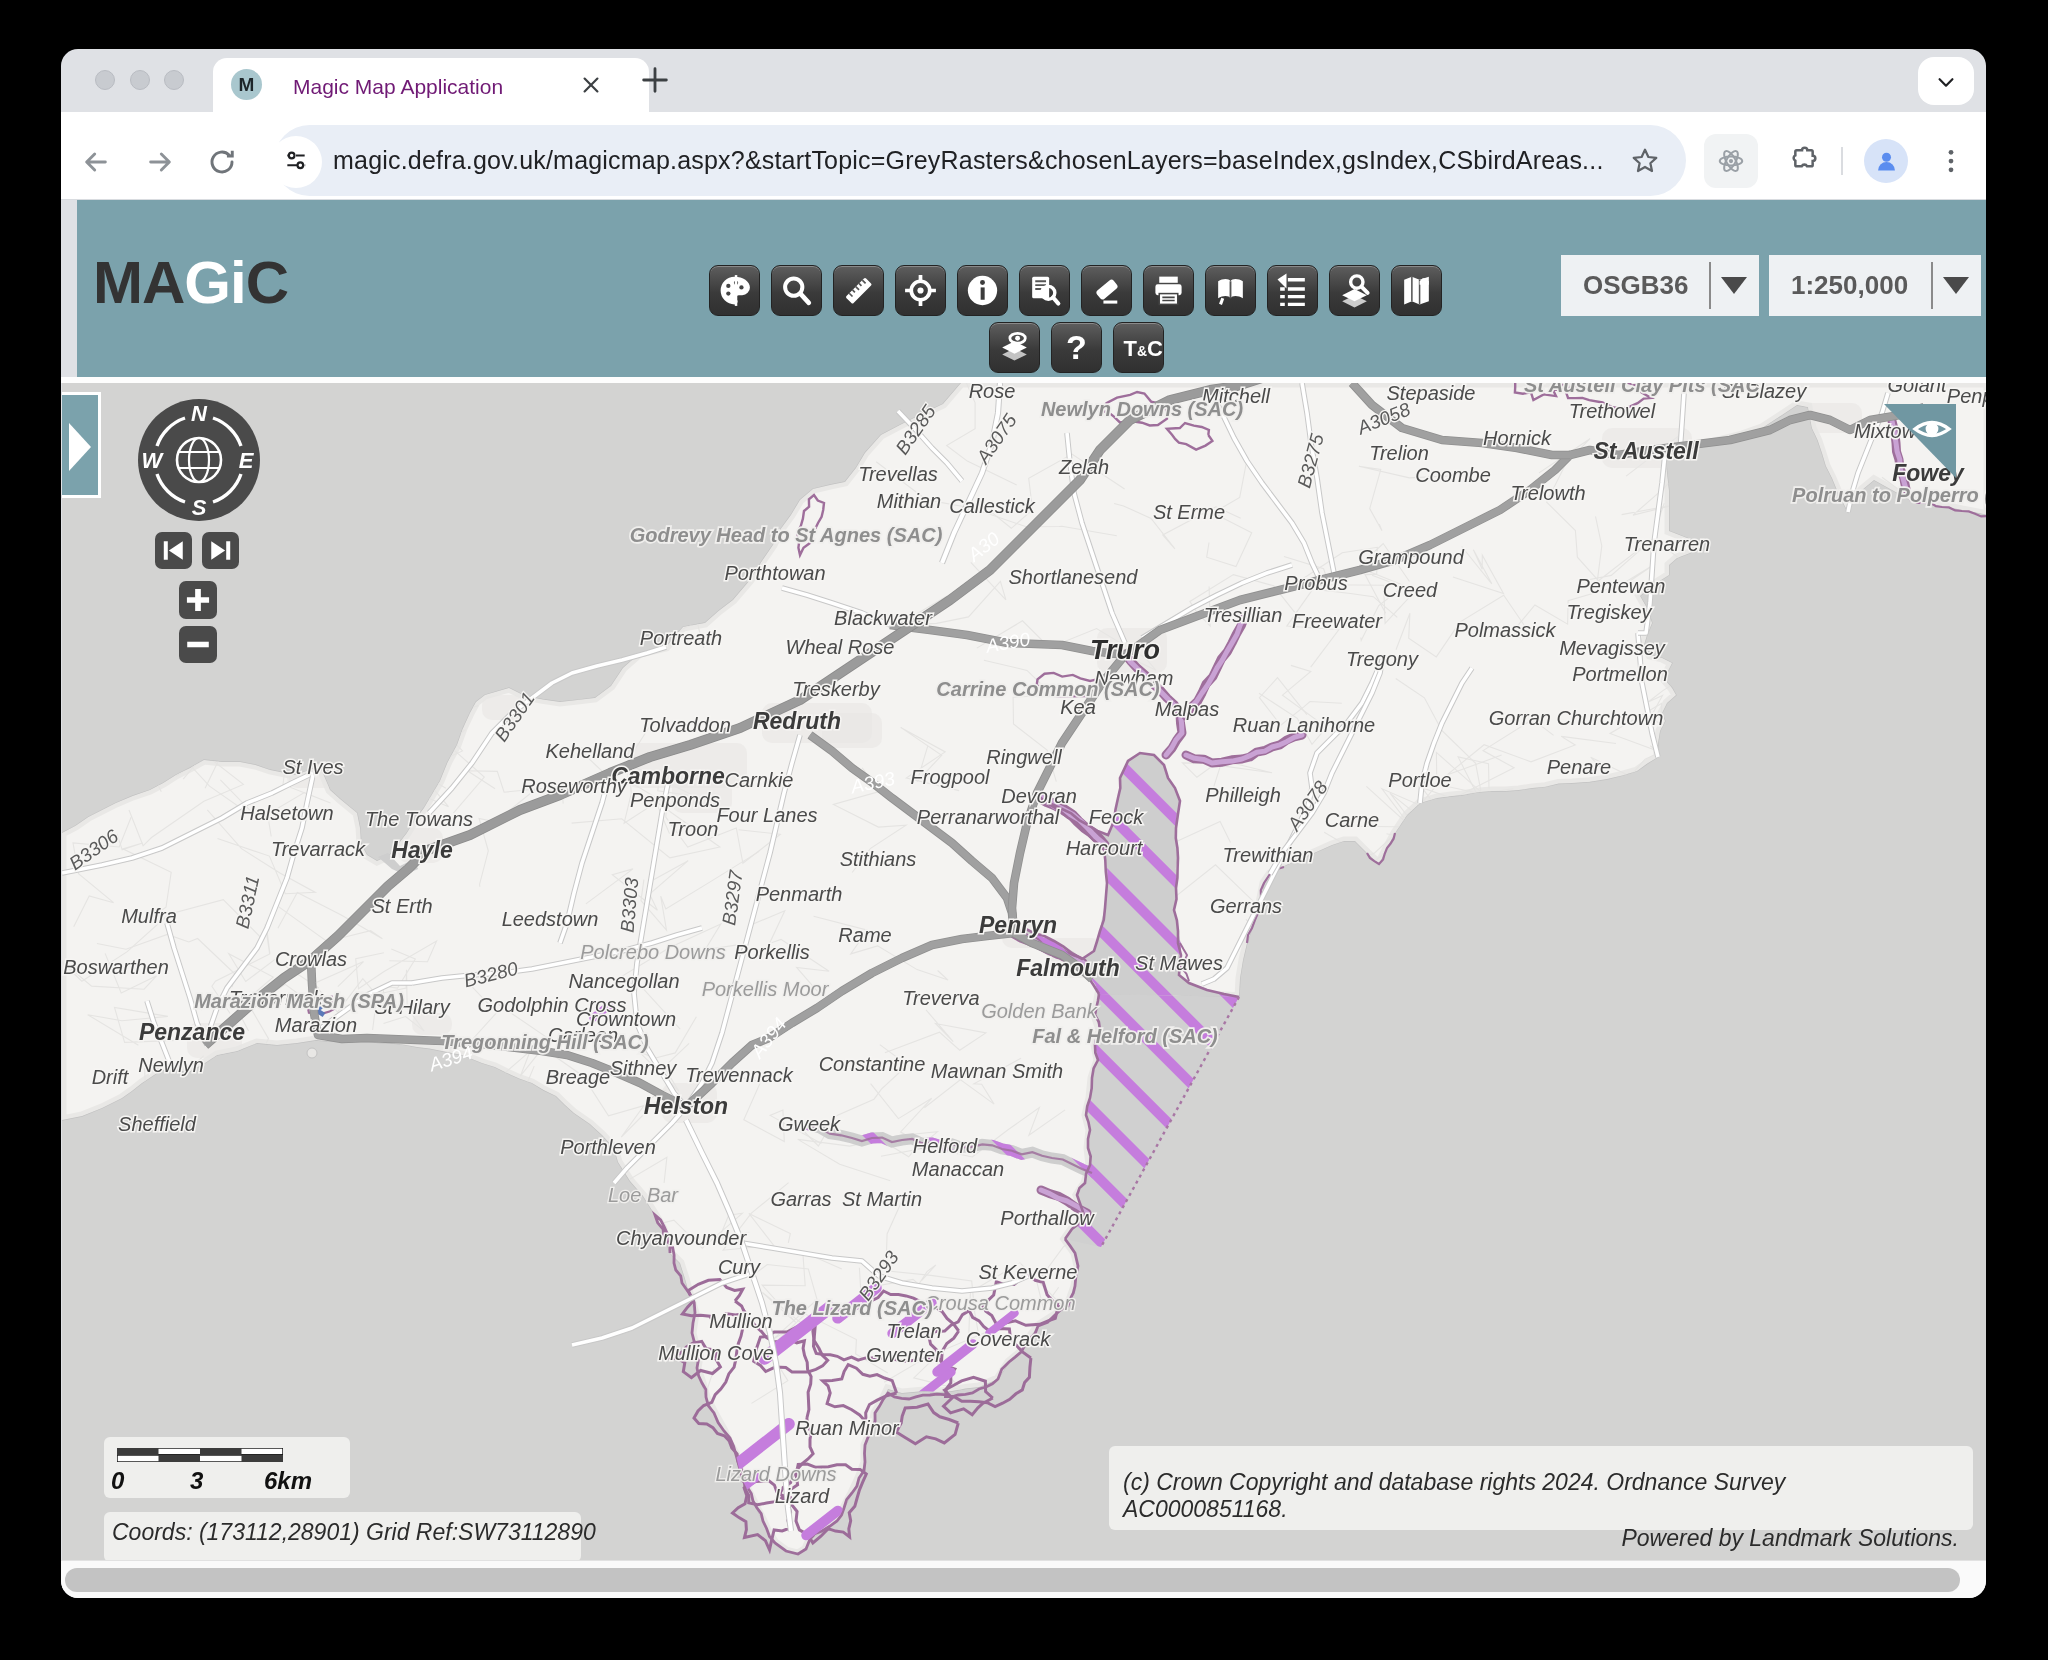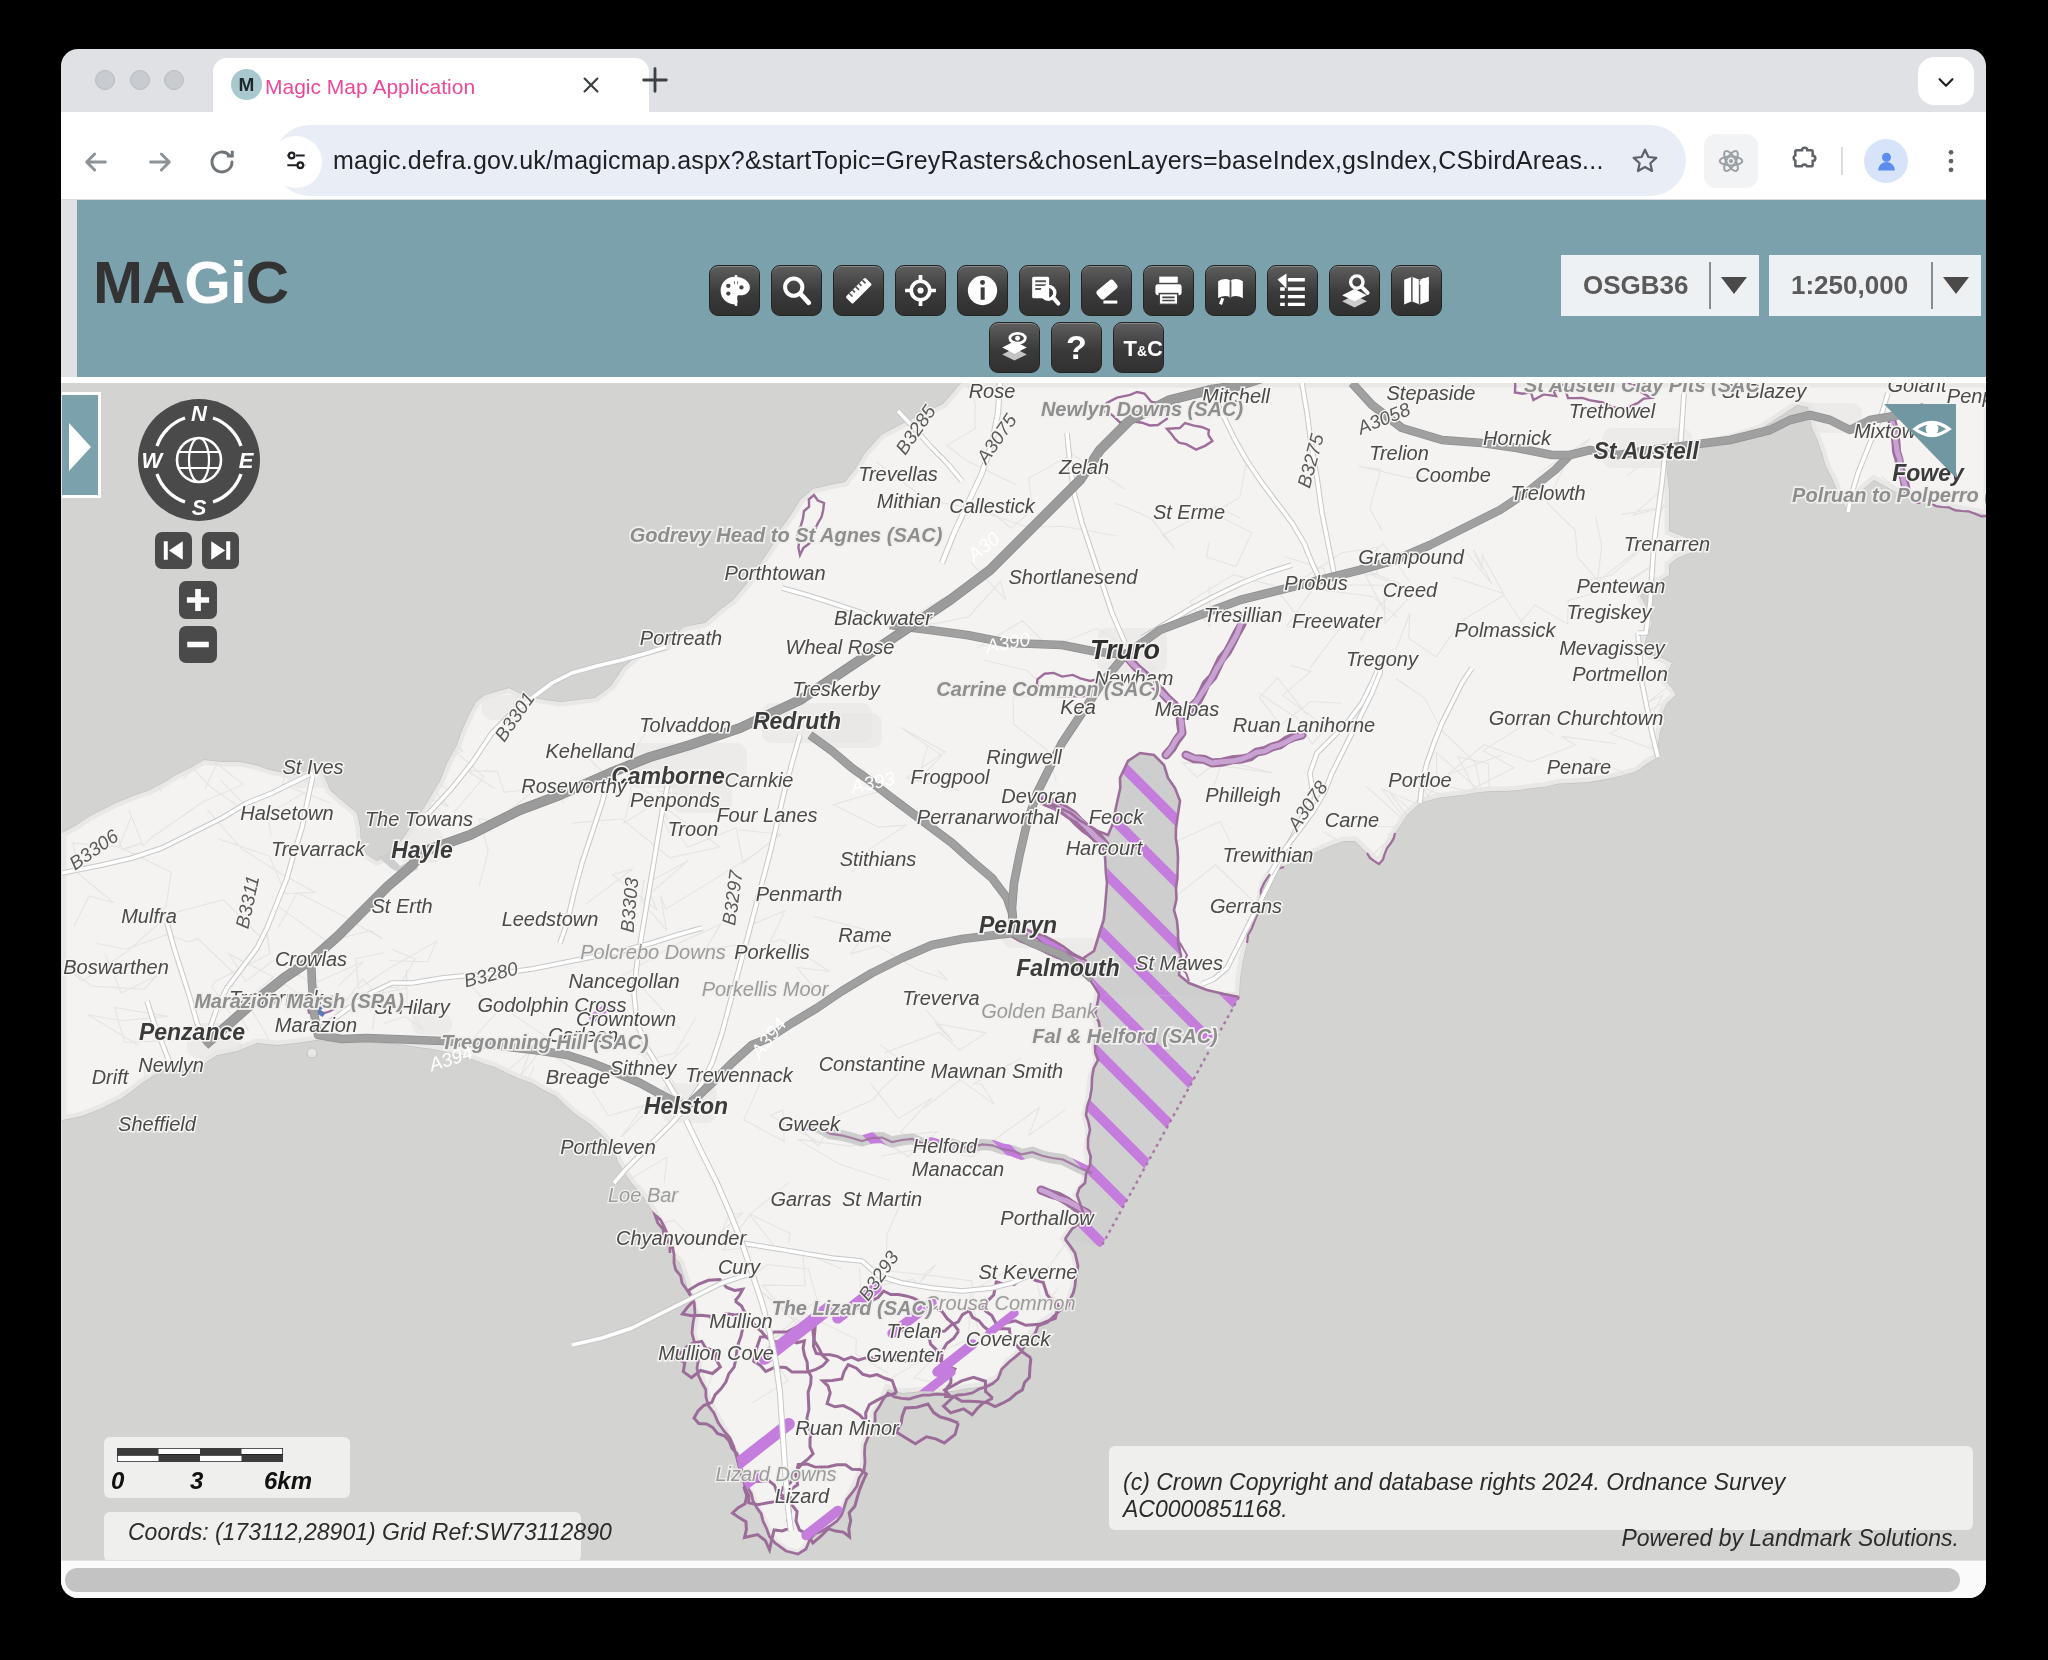--- a/index.html
+++ b/index.html
@@ -1,39 +1,39 @@
 <!DOCTYPE html>
 <html><head><meta charset="utf-8"><title>Magic Map Application</title>
 <style>
 * { margin:0; padding:0; box-sizing:border-box; }
 html,body { width:2048px; height:1660px; background:#000; font-family:"Liberation Sans",sans-serif; overflow:hidden; }
 #win { position:absolute; left:61px; top:49px; width:1925px; height:1549px; border-radius:17px; background:#dfe1e5; overflow:hidden; }
 .abs { position:absolute; }
 .light { position:absolute; top:21px; width:20px; height:20px; border-radius:50%; background:#c8cbd0; border:1px solid #b9bcc2; }
 #tab { position:absolute; left:152px; top:9px; width:436px; height:54px; background:#fff; border-radius:14px 14px 0 0; }
 #fav { position:absolute; left:18px; top:11px; width:31px; height:31px; border-radius:50%; background:#a9c7ce; color:#1d262a; font-size:19px; font-weight:bold; text-align:center; line-height:31px; }
-#tabtitle { position:absolute; left:52px; top:17px; font-size:21px; color:#ec4899;text-align:right; }
+#tabtitle { position:absolute; left:80px; top:17px; font-size:21px; color:#701a75;text-align:right; }
 #toolrow { position:absolute; left:0; top:63px; width:100%; height:88px; background:#fff; border-bottom:1px solid #d9dce0; }
 #pill { position:absolute; left:213px; top:13px; width:1412px; height:71px; border-radius:36px; background:#e9eef6; }
 #urltext { position:absolute; left:272px; top:34px; letter-spacing:0.2px; font-size:25px; color:#202124; }
 #header { position:absolute; left:16px; top:151px; width:100%; height:177px; background:#7ba2ac; }
 #whitestrip { position:absolute; left:0; top:328px; width:100%; height:6px; background:#fdfdfd; }
 #logo { position:absolute; left:16px; top:48px; font-size:60px; font-weight:bold; letter-spacing:-1px; color:#333; }
 #search { position:absolute; left:234px; top:64px; width:342px; height:53px; background:#fff; border:2px solid #4a4a4a; border-radius:8px; }
 .tbtn { position:absolute; width:51px; height:51px; border-radius:9px; background:linear-gradient(180deg,#5e5e5e,#3a3a3a 55%,#303030); border:1px solid #232323; box-shadow:inset 0 1px 0 rgba(255,255,255,.28); }
 .tbtn svg { display:block; margin:6px auto; }
 .drop { position:absolute; top:55px; height:61px; background:#eef1f3; color:#5a5a5a; font-weight:bold; font-size:26px;text-decoration:underline; }
 .drop .sep { position:absolute; right:48px; top:7px; bottom:7px; width:2px; background:#8a8a8a; }
 .drop .tri { position:absolute; right:12px; top:22px; width:0; height:0; border-left:13px solid transparent; border-right:13px solid transparent; border-top:17px solid #4a4a4a; }
 #mapwrap { position:absolute; left:1px; top:334px; width:1926px; height:1177px;font-style:italic; }
 #bottombar { position:absolute; left:0; top:1511px; width:100%; height:38px; background:#fafafa; border-top:1px solid #e2e2e2; }
 #thumb { position:absolute; left:4px; top:7px; width:1895px; height:24px; background:#c3c3c3; border-radius:12px; }
 .mc { position:absolute; background:#4a4a4a; border-radius:7px; }
 #scalebox { position:absolute; left:42px; top:1054px; width:246px; height:61px; background:#efefed; border-radius:6px; }
-#coordsbox { position:absolute; left:42px; top:1129px; width:477px; height:50px; background:#efefed; border-radius:6px; white-space:nowrap; font-size:23px; color:#2b2b2b; line-height:41px; padding-left:24px; }
+#coordsbox { position:absolute; left:42px; top:1129px; width:477px; height:50px; background:#efefed; border-radius:6px; white-space:nowrap; font-size:23px; color:#2b2b2b; line-height:41px; padding-left:8px; }
 #crbox { position:absolute; left:1047px; top:1063px; width:864px; height:84px; background:#efefed; border-radius:6px; font-size:23px; color:#2b2b2b; padding:23px 14px 0 14px; }
 </style></head>
 <body>
 <div id="win">
   <div class="light" style="left:34px"></div>
   <div class="light" style="left:69px"></div>
   <div class="light" style="left:103px"></div>
   <div id="tab">
     <div id="fav">M</div>
     <div id="tabtitle">Magic Map Application</div>

